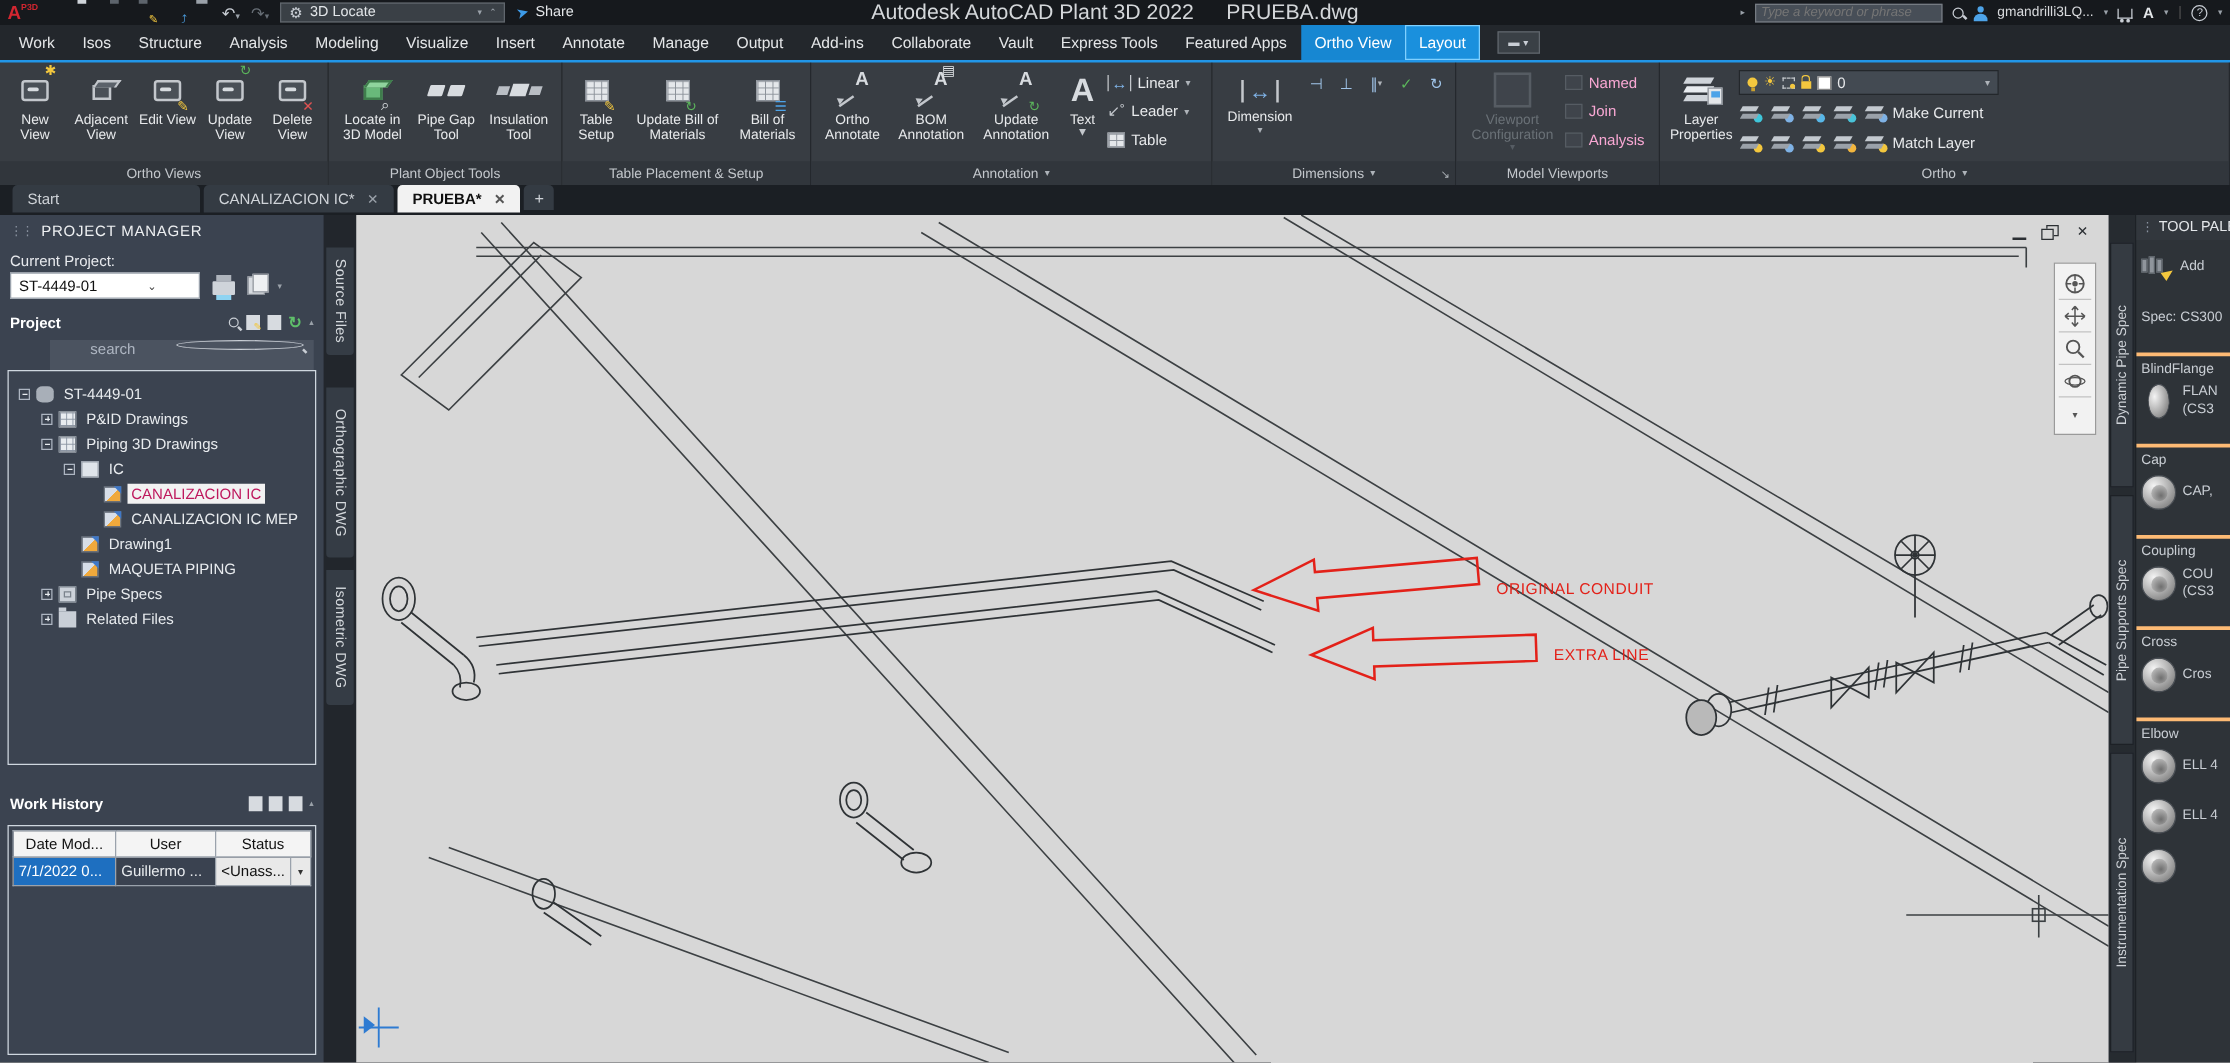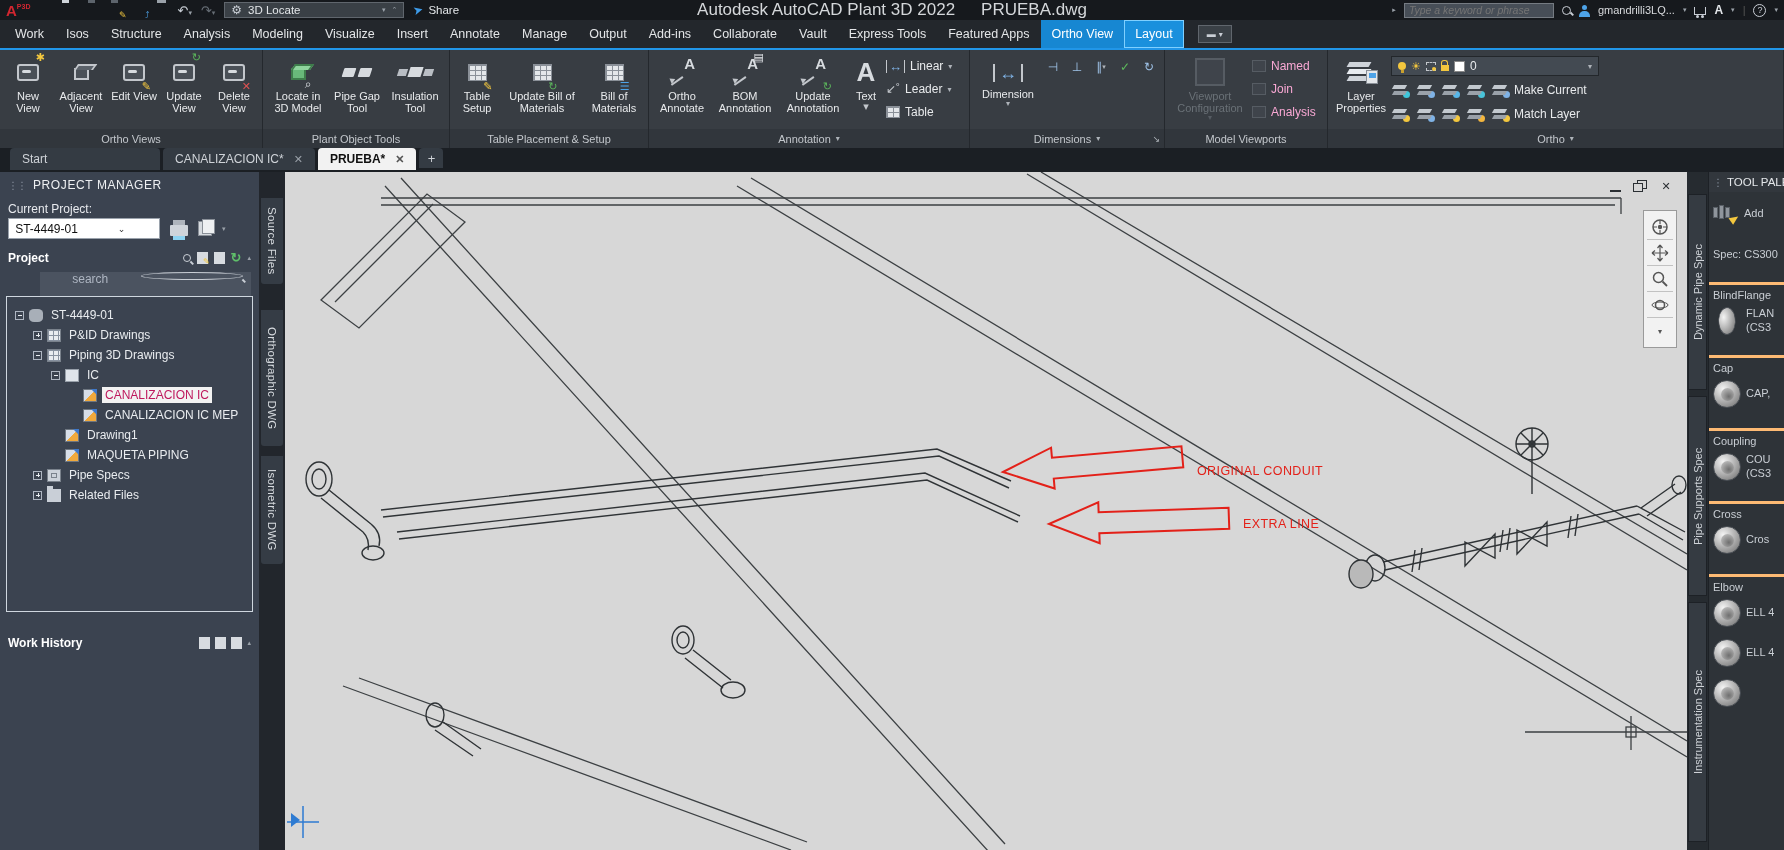--- a/index.html
+++ b/index.html
@@ -684,20 +684,41 @@
 
     <div class="whbar">
       <span>Work History</span>
       <span class="icons">
         <span class="wdoc"></span>
         <span class="wdoc"></span>
         <span class="wdoc"></span>
         <span class="tinycaret">▴</span>
       </span>
     </div>
+    <div class="whbox">
+      <table class="whtable">
+        <tbody>
+            <tr>
+          <th style="width:86px">Date Mod...</th>
+          <th style="width:84px">User</th>
+          <th>Status</th>
+        </tr>
+        <tr>
+          <td class="c-date">7/1/2022 0...</td>
+          <td class="c-user">Guillermo ...</td>
+          <td class="c-status">
+            <span class="statuswrap">
+              <span>&lt;Unass...</span>
+              <span class="dd">▾</span>
+            </span>
+          </td>
+        </tr>
+      </tbody>
+        </table>
+    </div>
   </div>
 
   <div class="strip">
     <div class="vtab" style="top:26px;height:86px">
         <span>Source Files</span>
       </div>
     <div class="vtab" style="top:138px;height:136px">
         <span>Orthographic DWG</span>
       </div>
     <div class="vtab" style="top:284px;height:108px">

